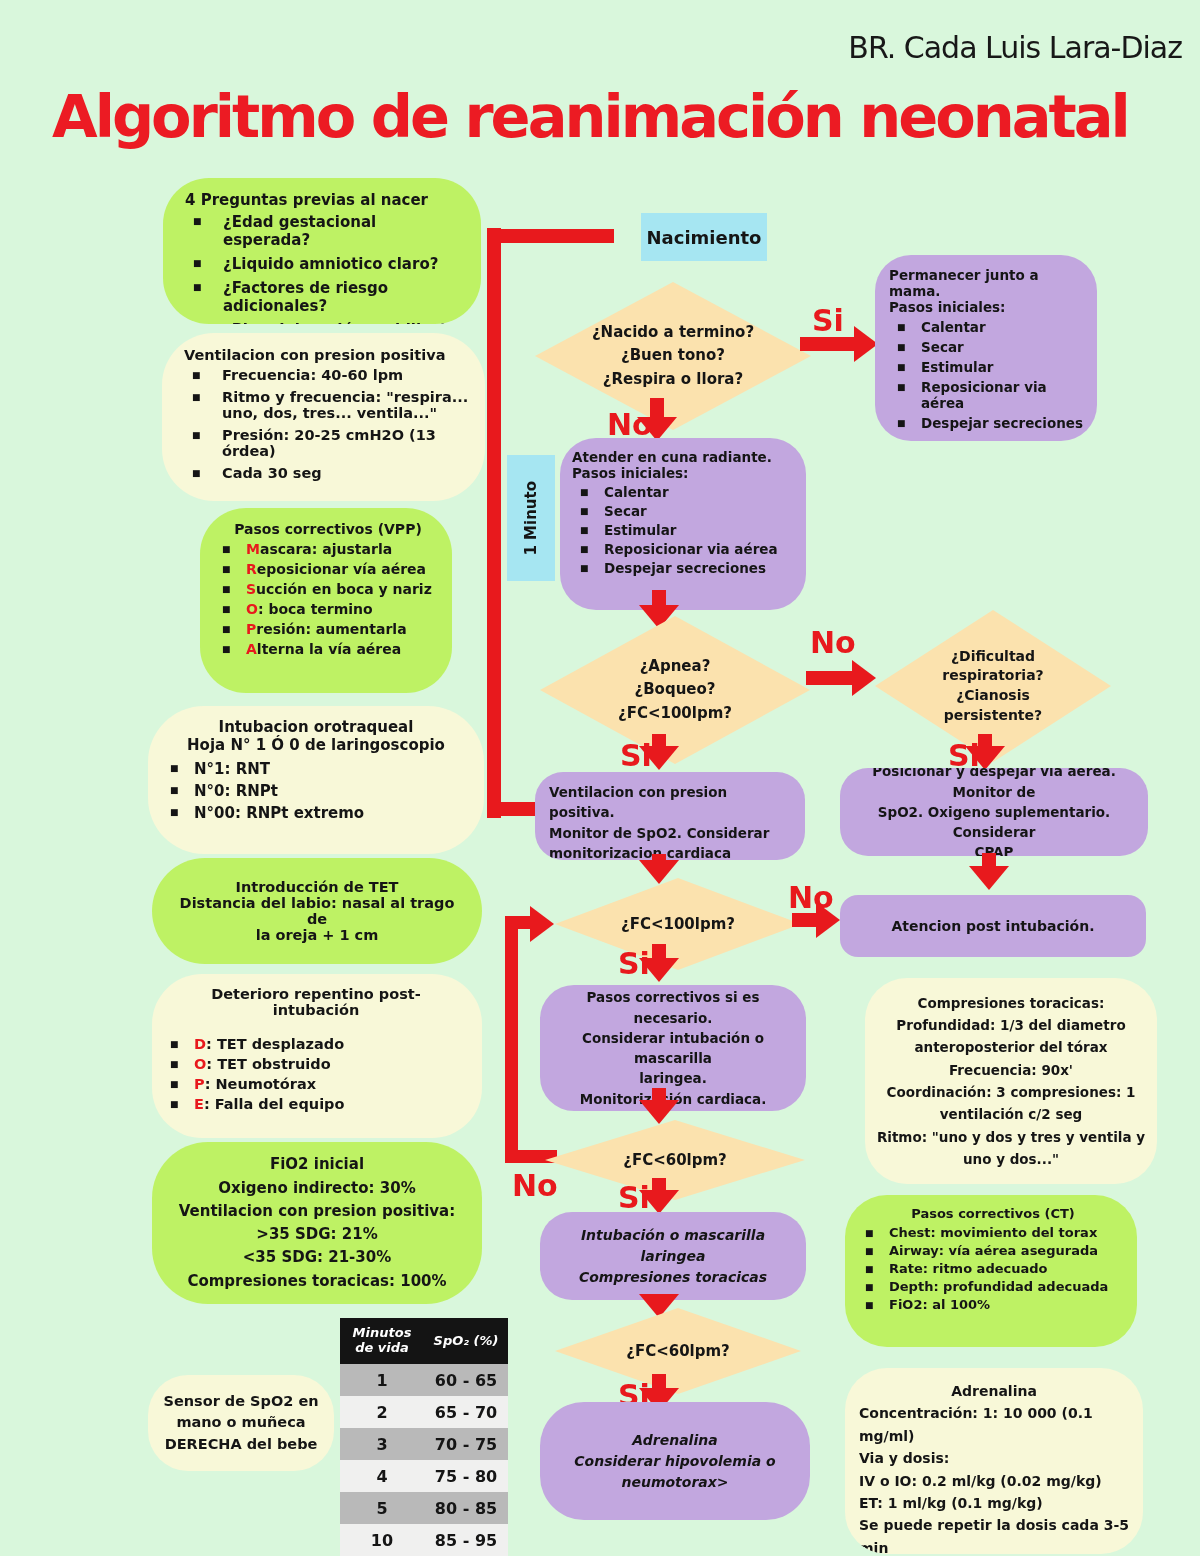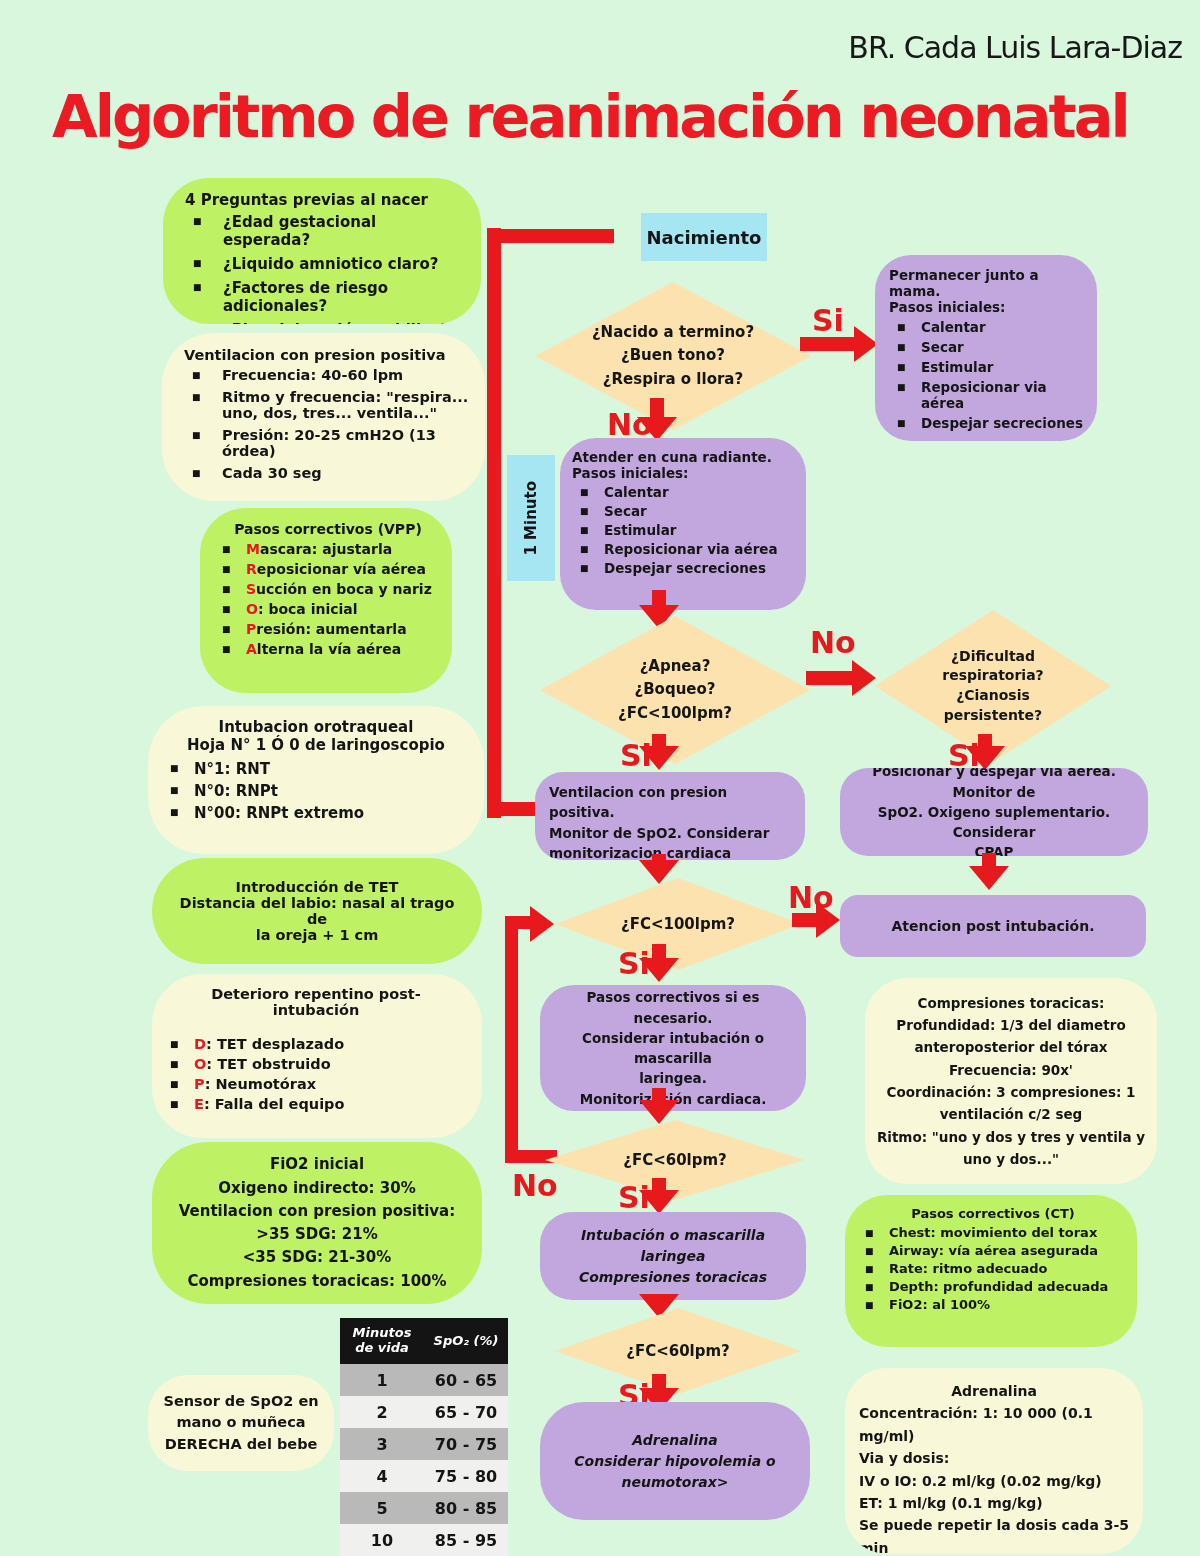--- a/index.html
+++ b/index.html
@@ -66,21 +66,21 @@
       <li>Cada 30 seg</li>
     </ul>
   </div>
 
   <div class="rbox pink" style="left:200px;top:508px;width:252px;height:185px;border-radius:46px;padding:13px 10px 6px 14px;font-size:14px;">
     <div style="text-align:center;">Pasos correctivos (VPP)</div>
     <ul class="bl tight">
       <li><span class="red">M</span><span>ascara: ajustarla</span></li>
       <li><span class="red">R</span><span>eposicionar vía aérea</span></li>
       <li><span class="red">S</span><span>ucción en boca y nariz</span></li>
-      <li><span class="red">O</span><span>: boca inicial</span></li>
+      <li><span class="red">O</span><span>: boca termino</span></li>
       <li><span class="red">P</span><span>resión: aumentarla</span></li>
       <li><span class="red">A</span><span>lterna la vía aérea</span></li>
     </ul>
   </div>
 
   <div class="rbox cream" style="left:148px;top:706px;width:336px;height:148px;border-radius:56px;padding:12px 14px 6px 14px;font-size:15px;">
     <div style="text-align:center;">Intubacion orotraqueal</div>
     <div style="text-align:center;">Hoja N° 1 Ó 0 de laringoscopio</div>
     <ul class="bl tight" style="margin-top:6px;">
       <li>N°1: RNT</li>

